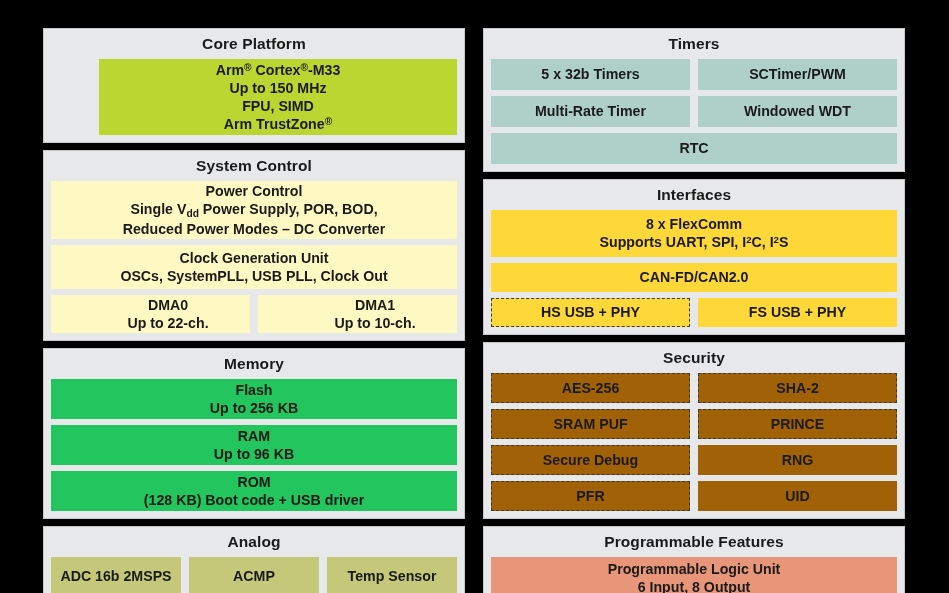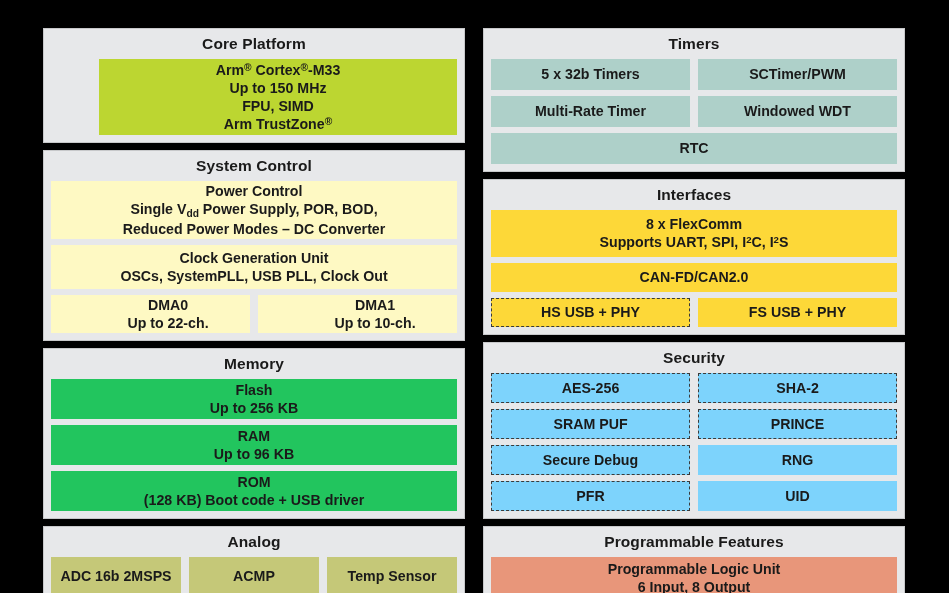--- a/index.html
+++ b/index.html
@@ -74,21 +74,21 @@
   .block .ln { display: block; white-space: nowrap; }
   .block.dashed { border: 1.6px dashed #3a3a3a; }
 
   
   .fill-green  { background: #bcd631; margin-left: 48px; }
   .fill-blue   { background: #fef9c3; }
   .fill-teal   { background: #22c55e; }
   .fill-olive  { background: #c5c878; }
   .fill-sage   { background: #aed0c9; }
   .fill-yellow { background: #fdd838; }
-  .fill-purple { background: #7dd3fc; }
+  .fill-purple { background: #a16207; }
   .fill-orange { background: #e8967a; }
 
   
   .h-core    { height: 76px; }
   .h-pwr     { height: 58px; }
   .h-clk     { height: 44px; }
   .h-dma     { height: 38px; padding-left: 39px; }
   .h-mem     { height: 40px; }
   .h-analog  { height: 39px; }
   .h-timer   { height: 31px; }

